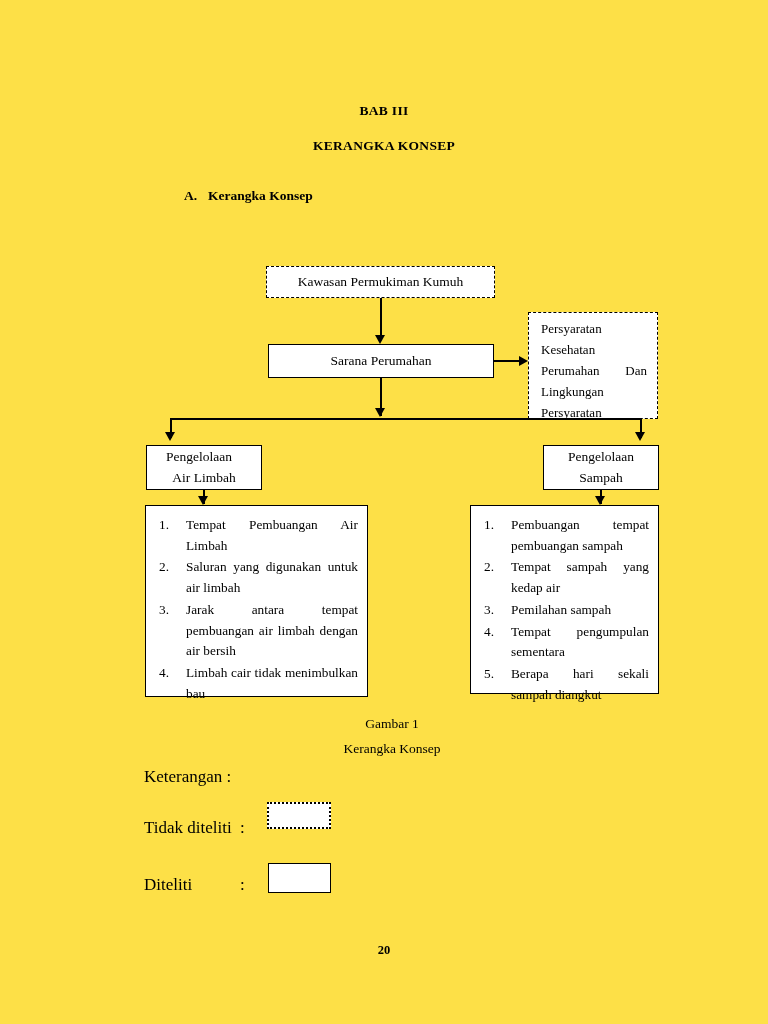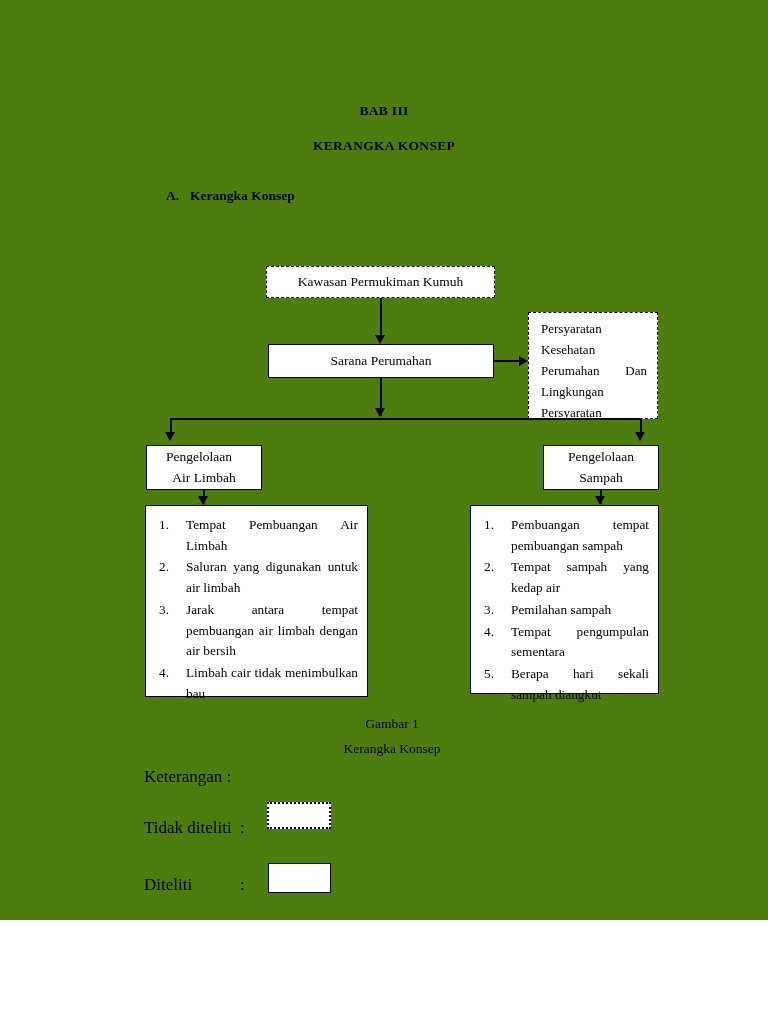--- a/index.html
+++ b/index.html
@@ -8,39 +8,39 @@
     padding: 0;
     background: #ffffff;
   }
   body {
     font-family: "Liberation Serif", "DejaVu Serif", serif;
     color: #000000;
   }
   #page {
     position: relative;
     width: 768px;
-    height: 920px;
-    background: #4d7c0f;
+    height: 1024px;
+    background: #fde047;
     overflow: hidden;
   }
 
   
   .hdr {
     position: absolute;
     font-weight: bold;
     font-size: 13.5px;
     letter-spacing: 0.3px;
     white-space: nowrap;
   }
   #bab-iii   { left: 0; right: 0; top: 103px; text-align: center; }
   #chapter-title { left: 0; right: 0; top: 138px; text-align: center; }
 
   #section-heading {
     position: absolute;
-    left: 166px;
+    left: 184px;
     top: 188px;
     font-weight: bold;
     font-size: 13.5px;
     white-space: nowrap;
   }
   #section-heading .letter { display: inline-block; width: 24px; }
 
   
   .node {
     position: absolute;

